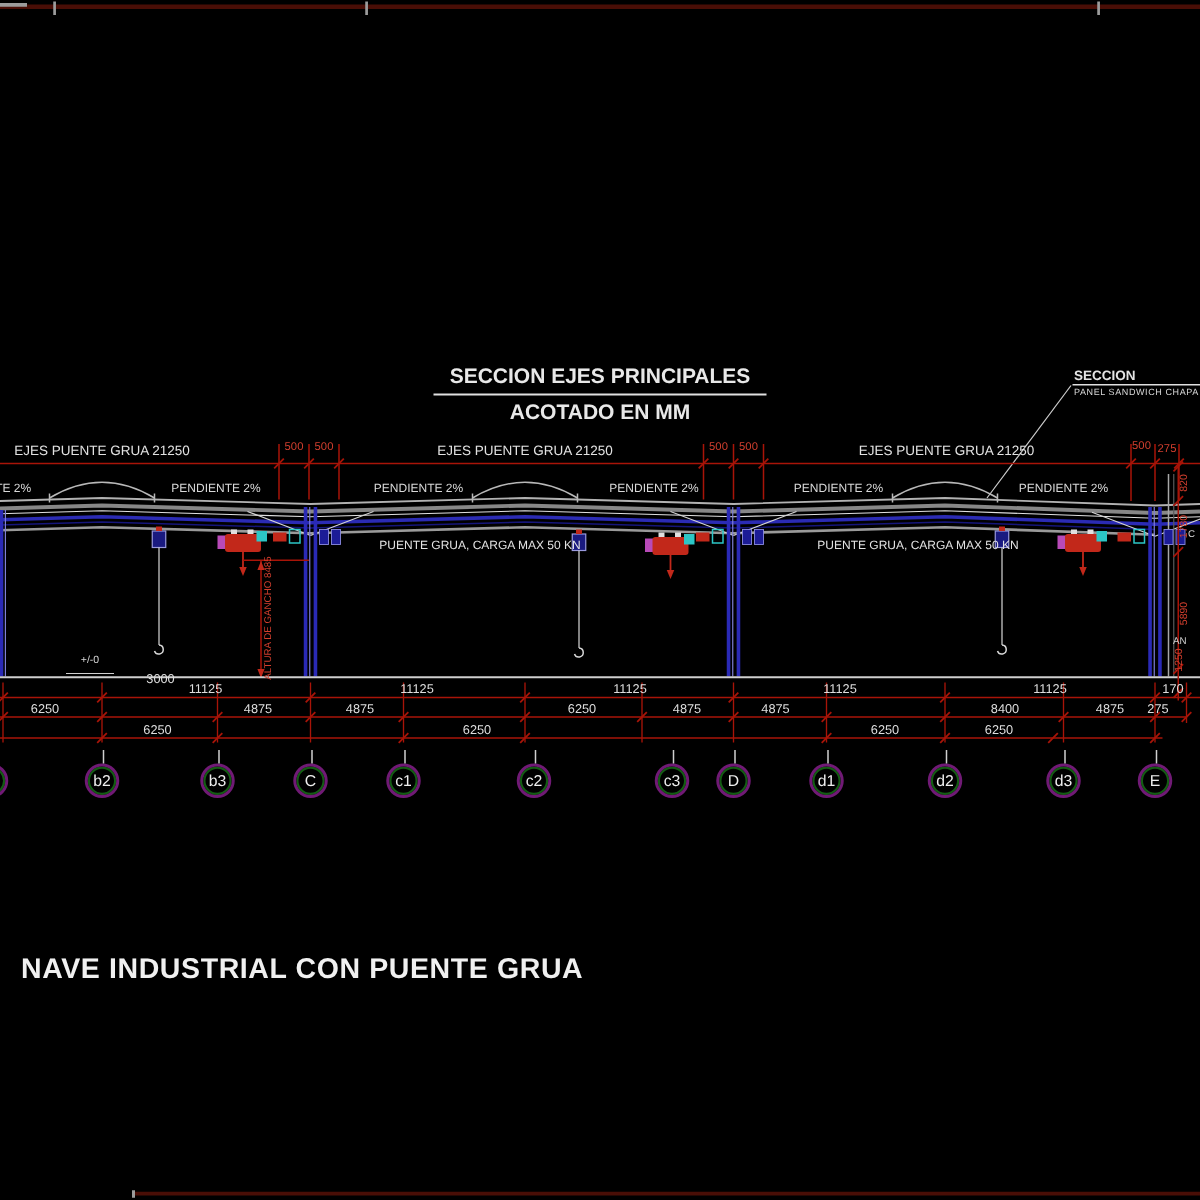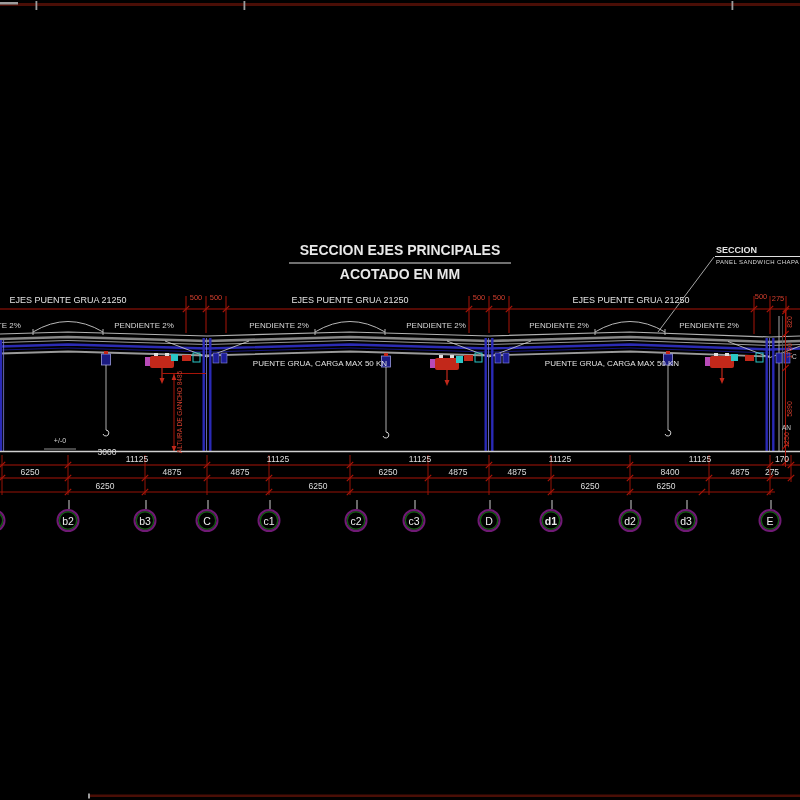--- a/index.html
+++ b/index.html
@@ -238,20 +238,21 @@
         <use href="#tick" x="702" y="492"></use>
           <use href="#tick" x="770" y="492"></use>
       </g>
     </g>
   </svg>
 
   <div class="ttl1">SECCION EJES PRINCIPALES</div>
   <div class="ttl2">ACOTADO EN MM</div>
   <div class="cub1">SECCION</div>
   <div class="cub2">PANEL SANDWICH CHAPA PRE</div>
+  <div class="foot">NAVE INDUSTRIAL CON PUENTE GRUA</div>
   <div class="lvl">+/-0</div>
   <div class="hook-lbl">ALTURA DE GANCHO 8485</div>
 
   <div>
 
   <div class="lbl w-span" style="left: 68px; top: 296px;"><span>EJES PUENTE GRUA 21250</span></div>
       <div class="lbl w-span" style="left: 350px; top: 296px;"><span>EJES PUENTE GRUA 21250</span></div>
       <div class="lbl w-span" style="left: 631px; top: 296px;"><span>EJES PUENTE GRUA 21250</span></div>
     </div>
 
@@ -332,33 +333,33 @@
       </div>
       <div class="bubble" style="left: 207px;">
         <span class="bubble-label">C</span>
       </div>
       <div class="bubble" style="left: 269px;">
         <span class="bubble-label">c1</span>
       </div>
       <div class="bubble" style="left: 342px; margin-left: 14px;">
         <span class="bubble-label">c2</span>
       </div>
-      <div class="bubble" style="left: 414px; text-align: center;">
+      <div class="bubble" style="left: 448px; text-align: center;">
         <span class="bubble-label">c3</span>
       </div>
       <div class="bubble" style="left: 489px;">
         <span class="bubble-label">D</span>
       </div>
-      <div class="bubble" style="left: 551px; font-weight: bold;">
+      <div class="bubble" style="left: 551px;">
         <span class="bubble-label">d1</span>
       </div>
       <div class="bubble" style="left: 630px;">
         <span class="bubble-label">d2</span>
       </div>
-      <div class="bubble" style="left: 686px;">
+      <div class="bubble" style="left: 709px;">
         <span class="bubble-label">d3</span>
       </div>
       <div class="bubble" style="left: 770px;">
         <span class="bubble-label">E</span>
       </div>
     </div>
 
 </div>
 
 </body></html>

